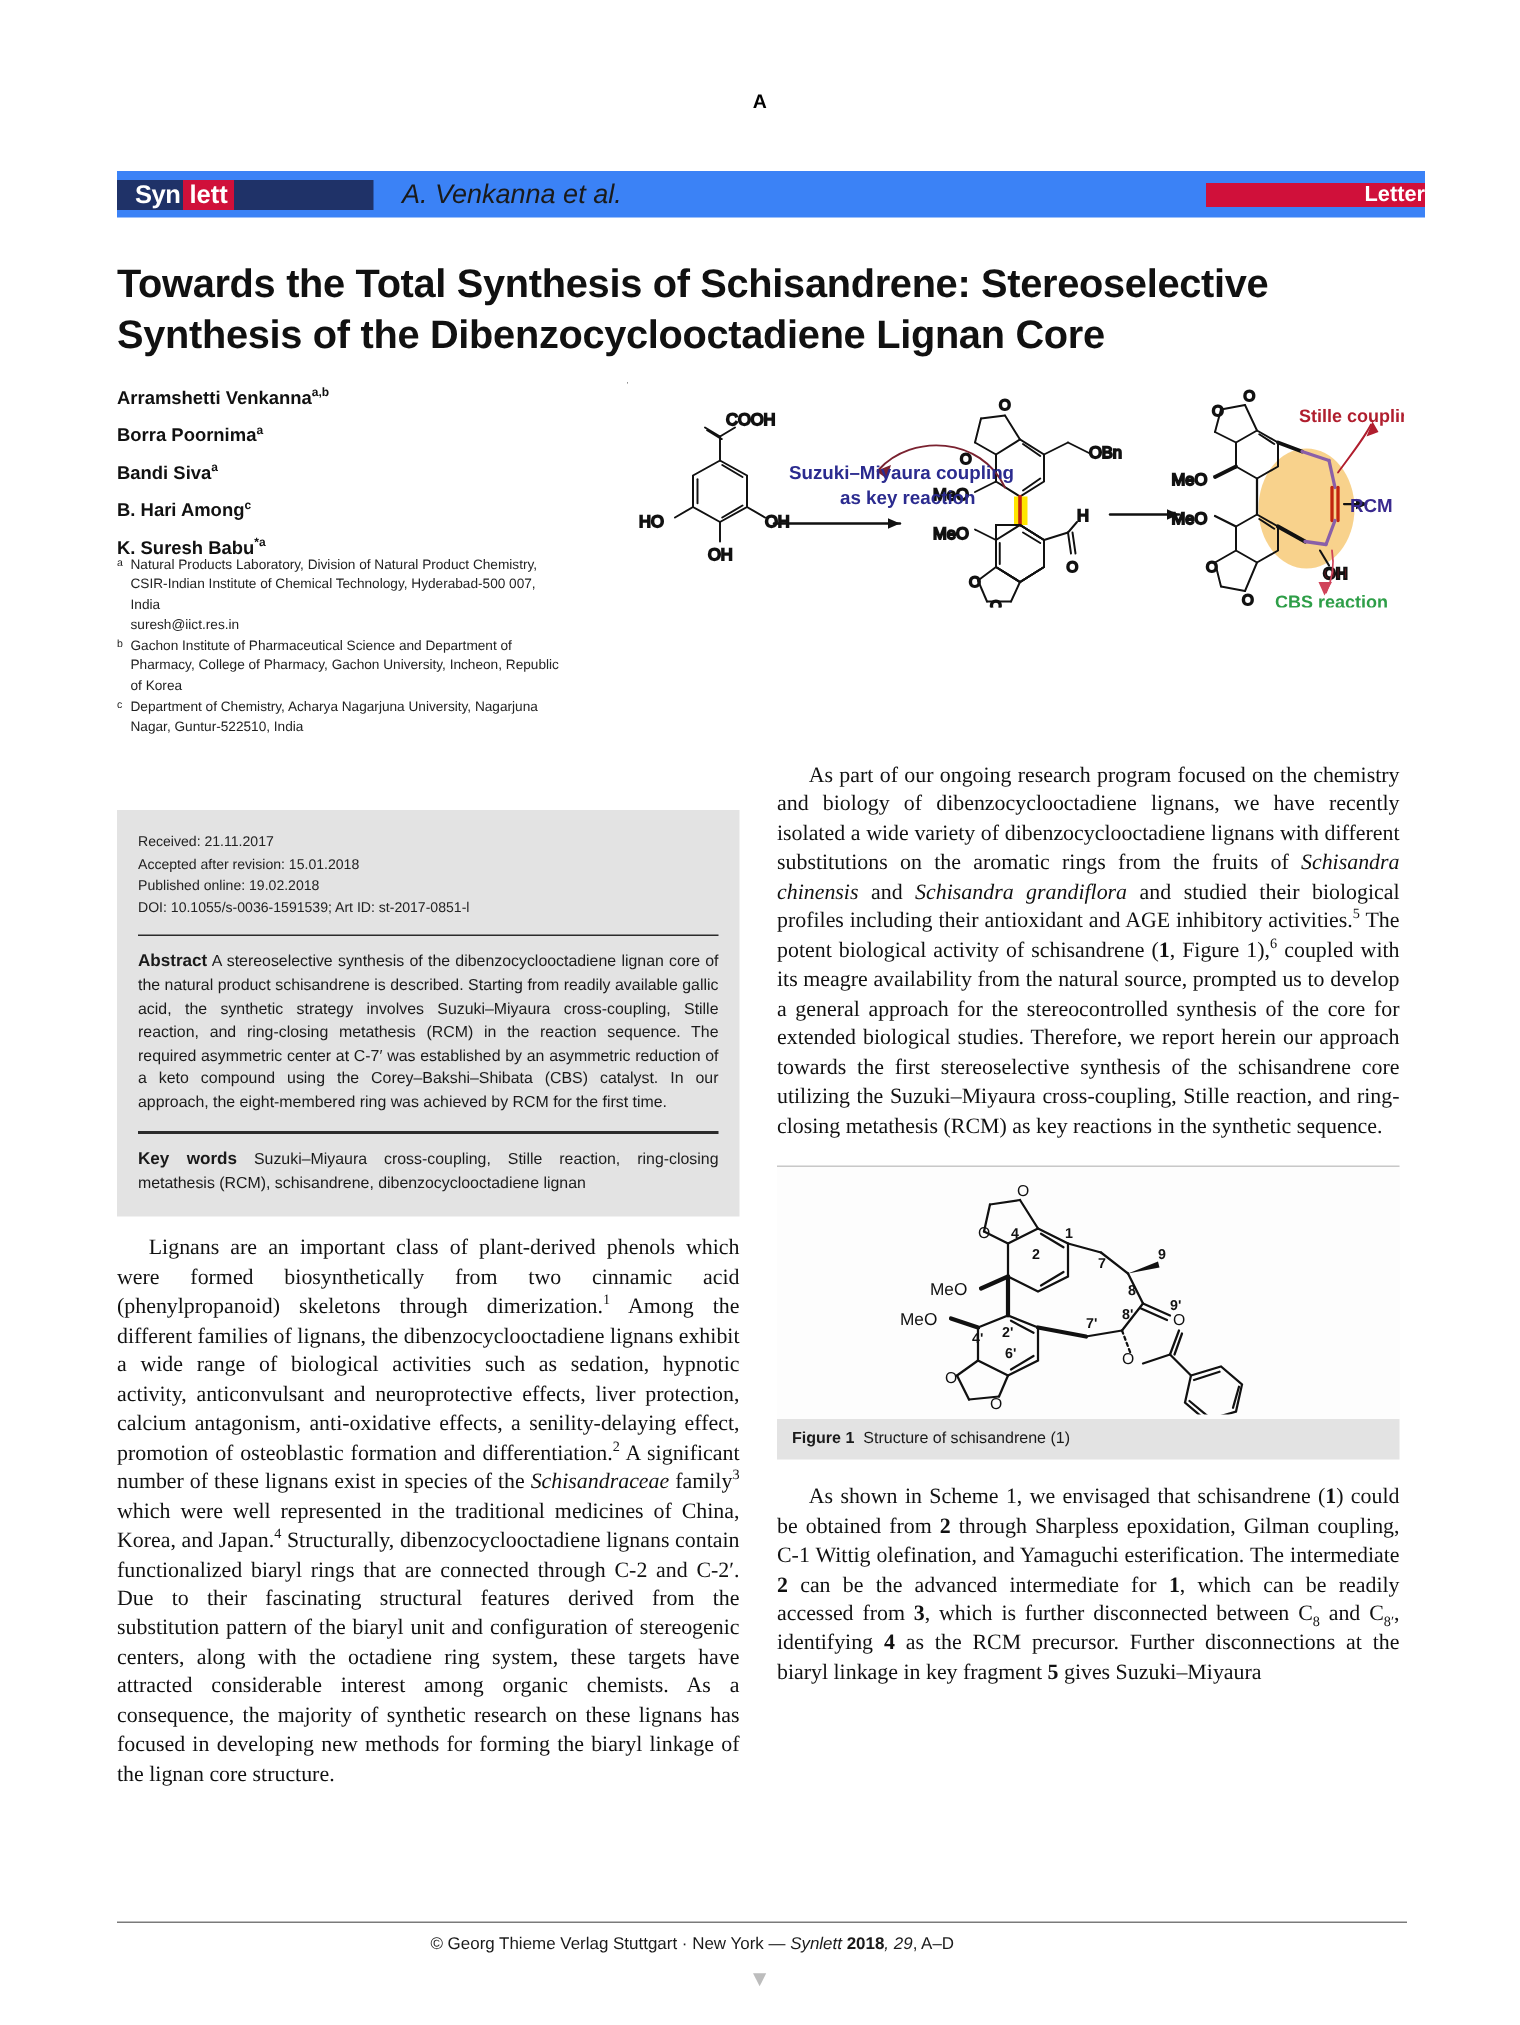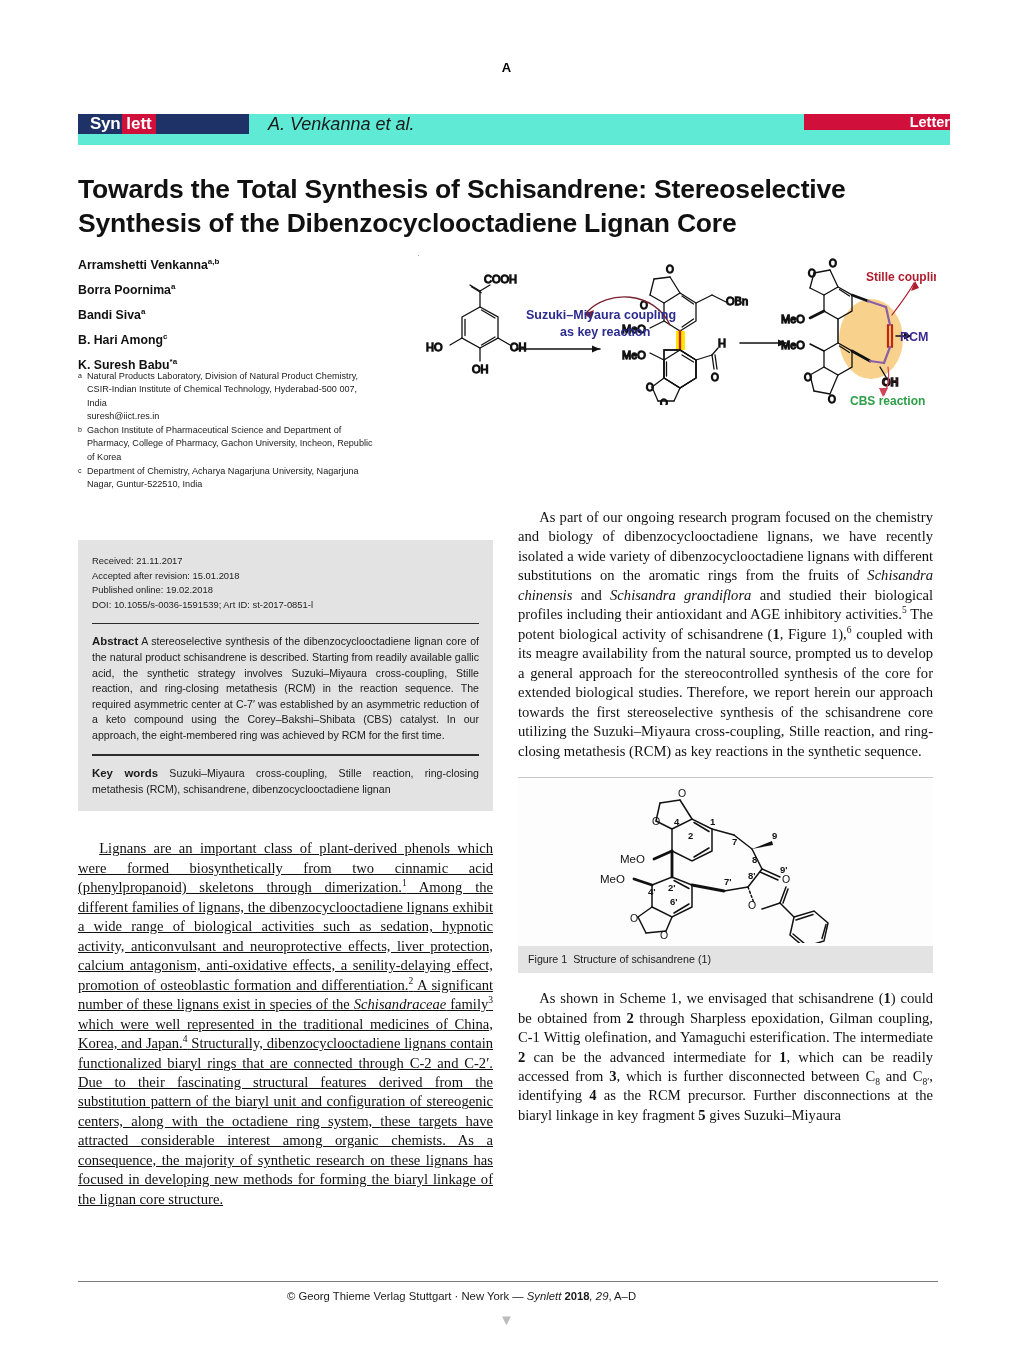--- a/index.html
+++ b/index.html
@@ -18,22 +18,22 @@
     position:absolute; top:60px; left:0; width:1013px;
     text-align:center;
     font-family:"Liberation Sans", sans-serif;
     font-weight:bold; font-size:13px; color:#000;
   }
 
   
   .runhead{
     position:absolute; left:78px; top:114px;
     width:872px; height:31px;
-    display:flex; align-items:flex-start;
-    background:#5eead4;
+    display:flex; align-items:center;
+    background:#3b82f6;
   }
   .logo-box{
     width:171px; background:#1f3268;
     display:flex; align-items:center; padding-left:12px;
   }
   .logo-syn{
     color:#ffffff; font-weight:bold; font-size:17px;
     letter-spacing:-0.3px; font-family:"Liberation Sans", sans-serif;
   }
   .logo-lett{
@@ -116,37 +116,37 @@
   
   .body-text{
     font-family:"Liberation Serif", serif;
     font-size:14.6px; line-height:1.335;
     text-align:justify; color:#111;
     hyphens:auto;
   }
   .body-text p{ margin:0; text-indent:1.45em; }
   .body-text sup{ font-size:9.5px; line-height:0; vertical-align:super; }
   .body-text sub{ font-size:9.5px; line-height:0; vertical-align:sub; }
-  .lead-left{ margin-top:28px;text-decoration:underline; }
+  .lead-left{ margin-top:12px; }
 
   
   .figbox{
     margin-top:16px; width:415px;
     border-top:1px solid #c8c8c8;
     background:#fafafa;
   }
   .figimg{
     height:168px; display:flex; align-items:center; justify-content:center;
     background:#fdfdfd;
   }
   .figcap{
     background:#e3e3e3; padding:7px 10px 8px 10px;
     font-size:10.7px; color:#1a1a1a;
   }
-  .figcap b{ font-weight:normal; }
+  .figcap b{ font-weight:bold; }
 
   
   .footer-rule{
     position:absolute; left:78px; top:1281px; width:860px;
     height:1px; background:#7a7a7a;
   }
   .footer{
     position:absolute; left:0; top:1290px; width:923px;
     text-align:center; font-size:11.3px; color:#1a1a1a;
   }

